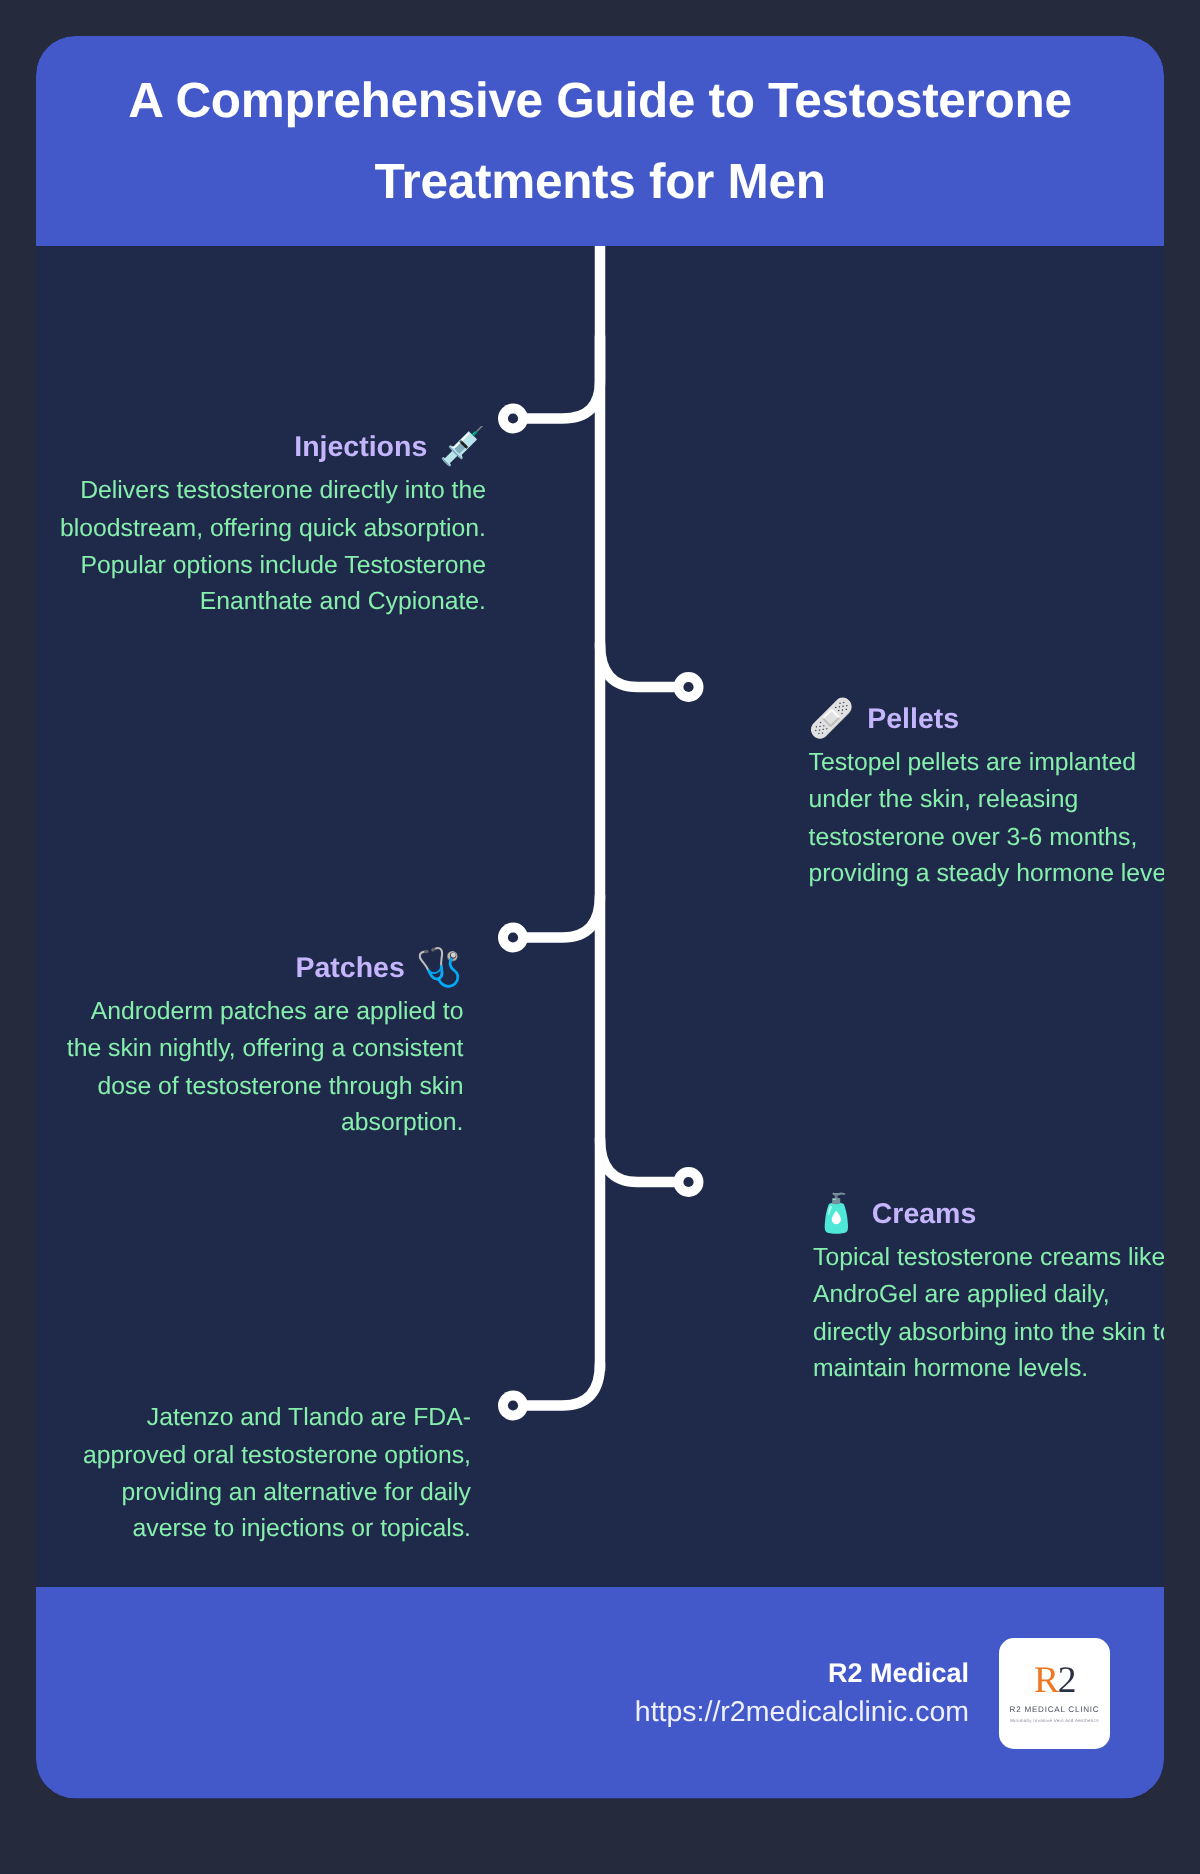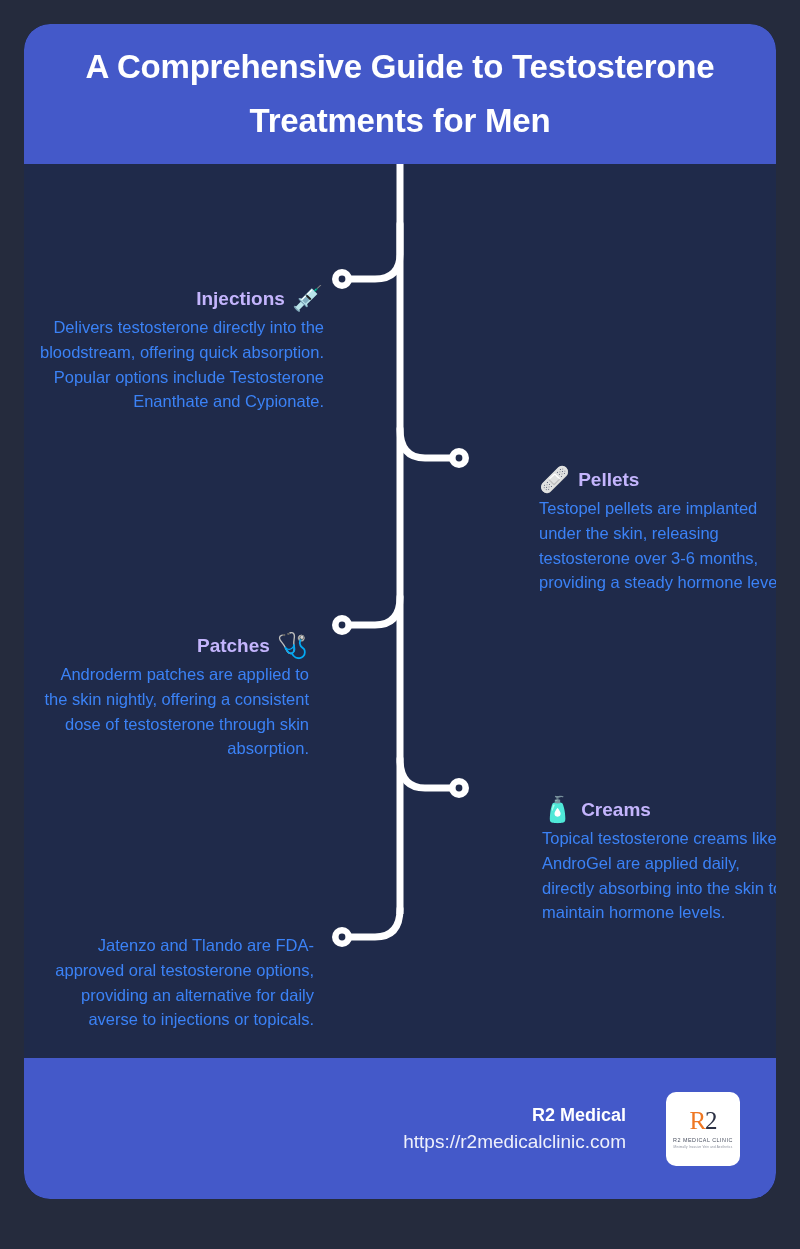--- a/index.html
+++ b/index.html
@@ -72,21 +72,21 @@
     color: #c4b5fd;
     font-size: 19px;
     font-weight: bold;
     white-space: nowrap;
   }
   .sec-icon {
     font-size: 25px;
     line-height: 1;
   }
   .sec-body {
-    color: #3b82f6;
+    color: #86efac;
     font-size: 16.5px;
     line-height: 1.5;
   }
 
   
   .side-left {
     text-align: right;
   }
   .side-left .sec-head {
     justify-content: flex-end;
@@ -111,21 +111,20 @@
     bottom: 0;
     width: 752px;
     height: 141px;
     background: #4459c9;
     border-radius: 0 0 26px 26px;
     display: flex;
     align-items: center;
     justify-content: flex-end;
     padding-right: 36px;
     box-sizing: border-box;
-    gap: 20px;
   }
   .footer-text {
     text-align: right;
     margin-right: 20px;
   }
   .footer-brand {
     color: #ffffff;
     font-size: 18px;
     font-weight: bold;
     margin-bottom: 5px;

